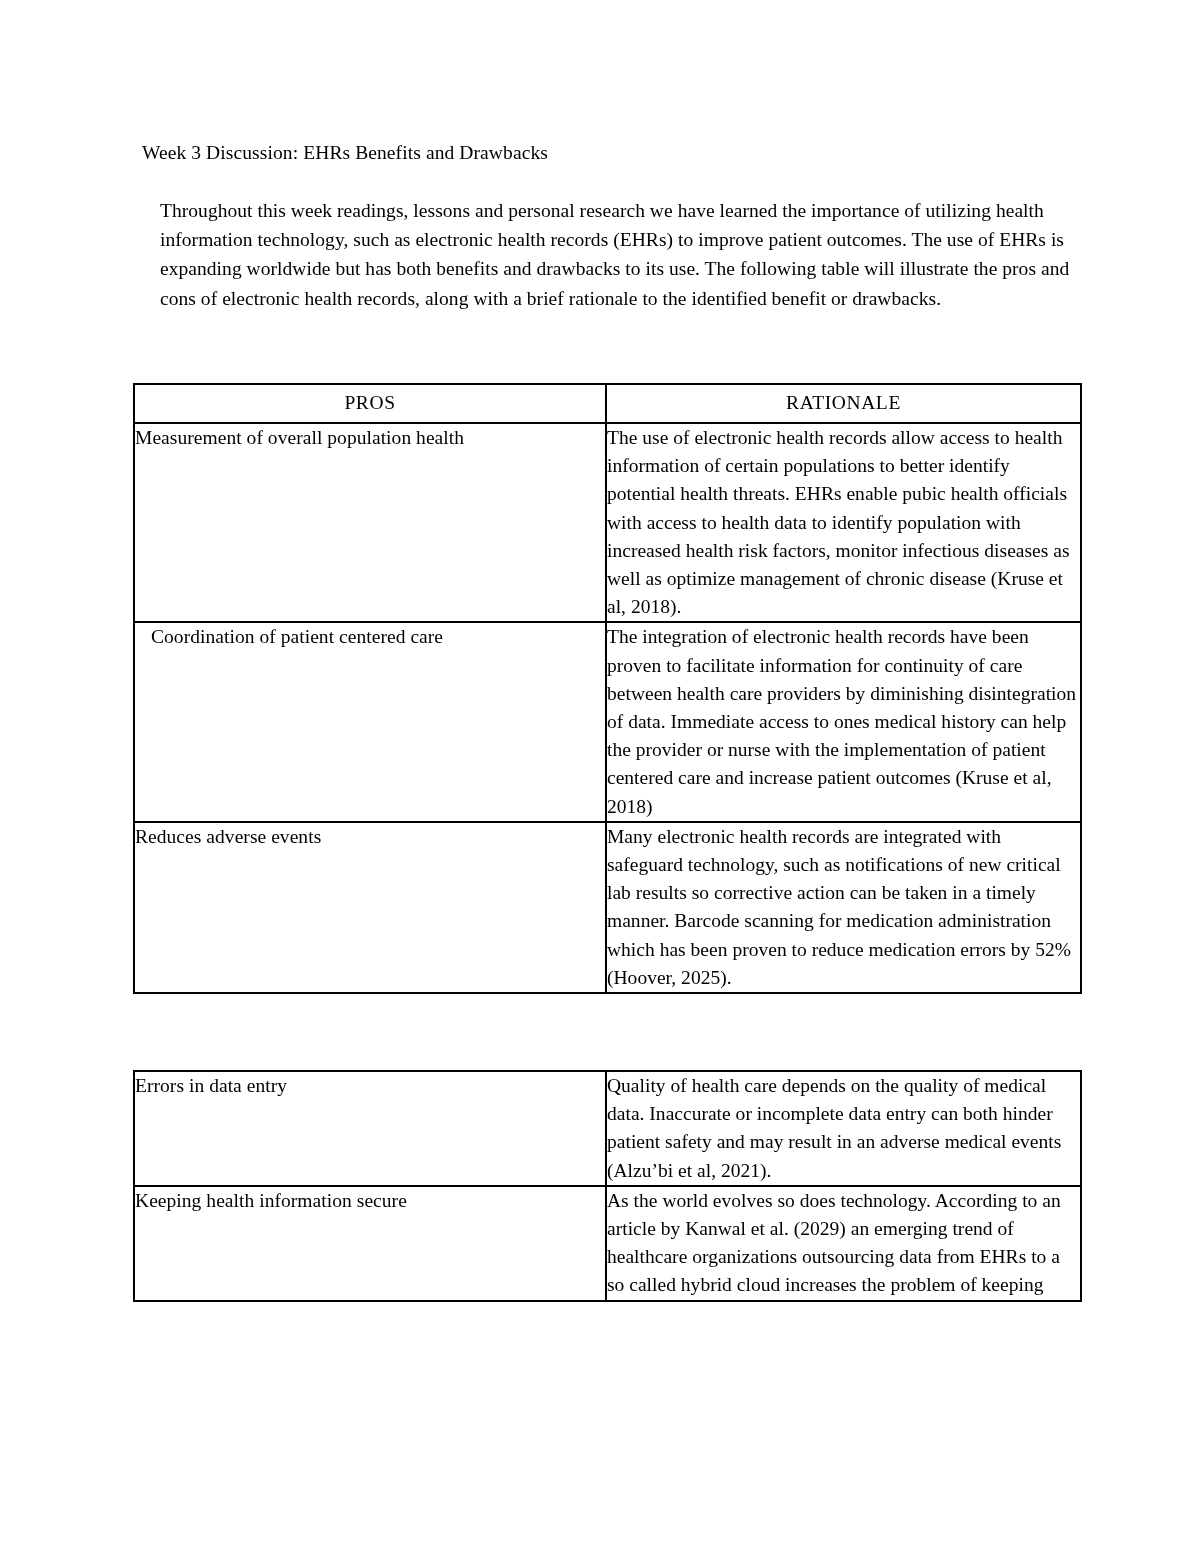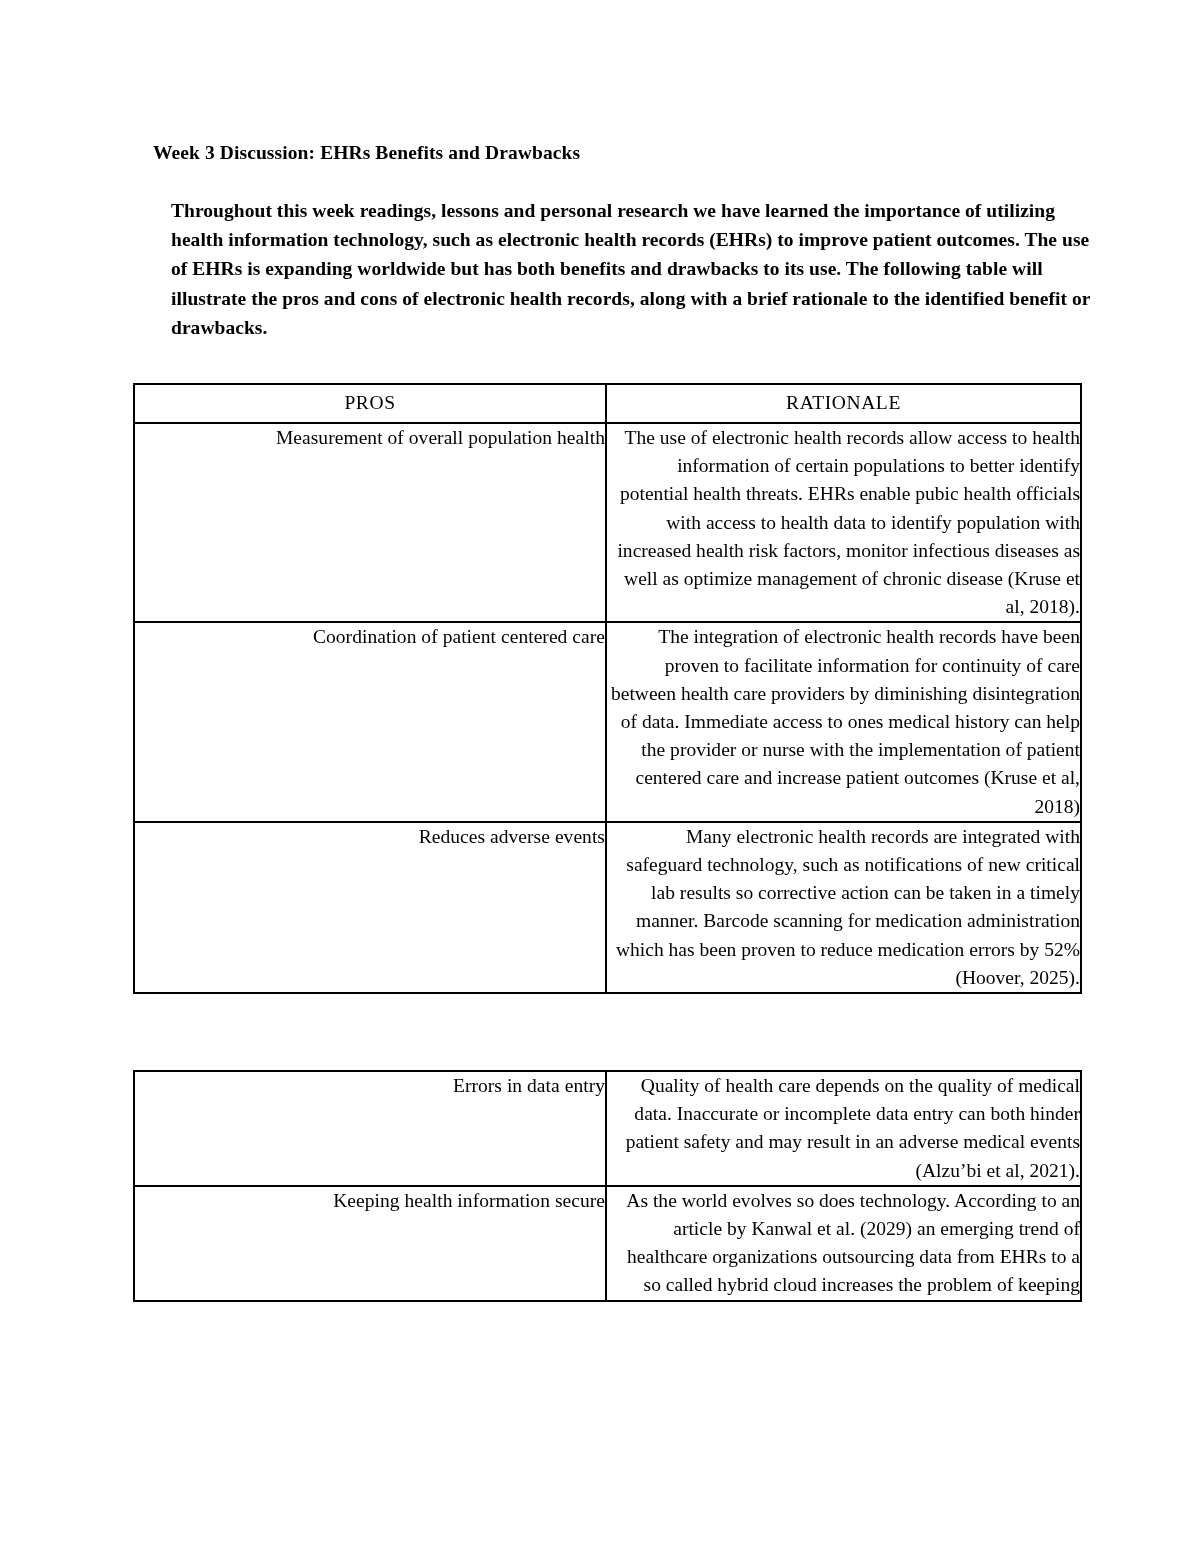--- a/index.html
+++ b/index.html
@@ -18,24 +18,23 @@
     position: relative;
     width: 1200px;
     height: 1553px;
     background: #ffffff;
     box-sizing: border-box;
     padding: 0;
     overflow: hidden;
   }
   .content {
     position: absolute;
-    left: 153px;
+    left: 142px;
     top: 138px;
     width: 940px;
-    font-weight: bold;
   }
   .doc-title {
     font-size: 19.5px;
     line-height: 29px;
     letter-spacing: 0.1px;
     margin: 0 0 29px 0;
     white-space: nowrap;
   }
   .intro {
     font-size: 19.5px;
@@ -53,21 +52,20 @@
     width: 947px;
     margin: 0;
     border: 2px solid #000;
   }
   .tbl td {
     border: 2px solid #000;
     padding: 0;
     vertical-align: top;
     font-size: 19.5px;
     line-height: 28.2px;
-    text-align: right;
   }
   .col-a { width: 472px; }
   .col-b { width: 475px; }
 
   .tbl tr.header-row td {
     text-align: center;
     height: 33px;
     vertical-align: middle;
     padding: 1px 0 3px 0;
   }
@@ -76,21 +74,21 @@
     font-size: 19.5px;
     line-height: 26px;
     letter-spacing: 0.6px;
   }
 
   .label-cell {
     vertical-align: middle;
     padding: 0 8px 0 11px;
   }
   .label-cell.indent {
-    padding-left: 8px;
+    padding-left: 16px;
   }
   .label-cell span {
     display: block;
     letter-spacing: 0.05px;
   }
 
   .rationale-cell {
     padding: 5px 6px 5px 9px;
     vertical-align: top;
     margin-left: 16px;

